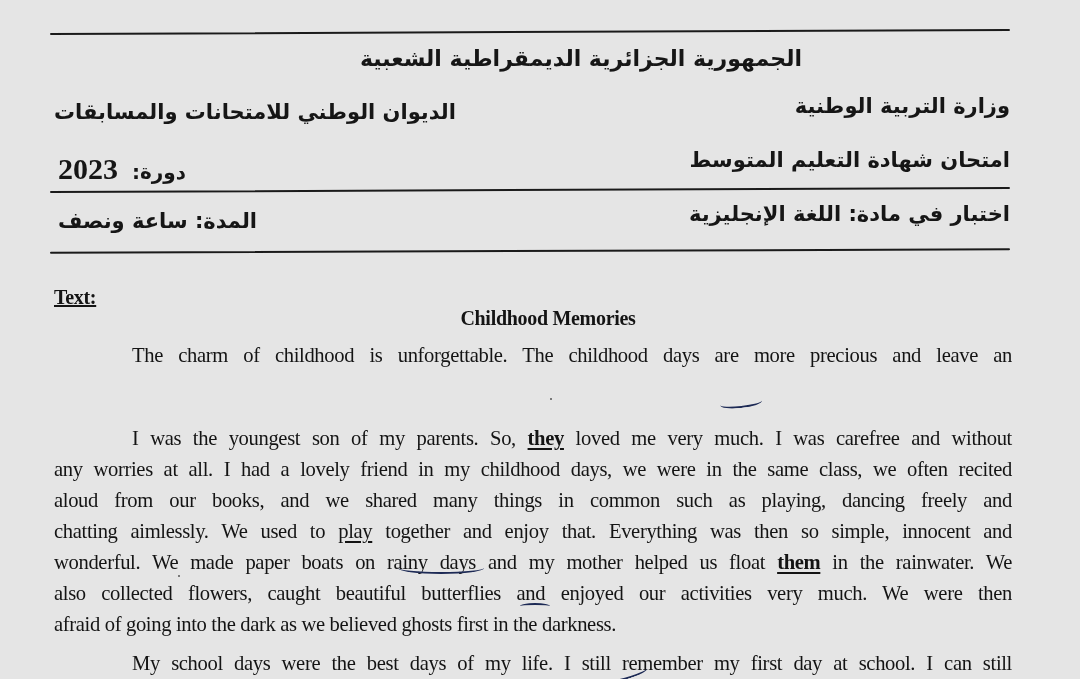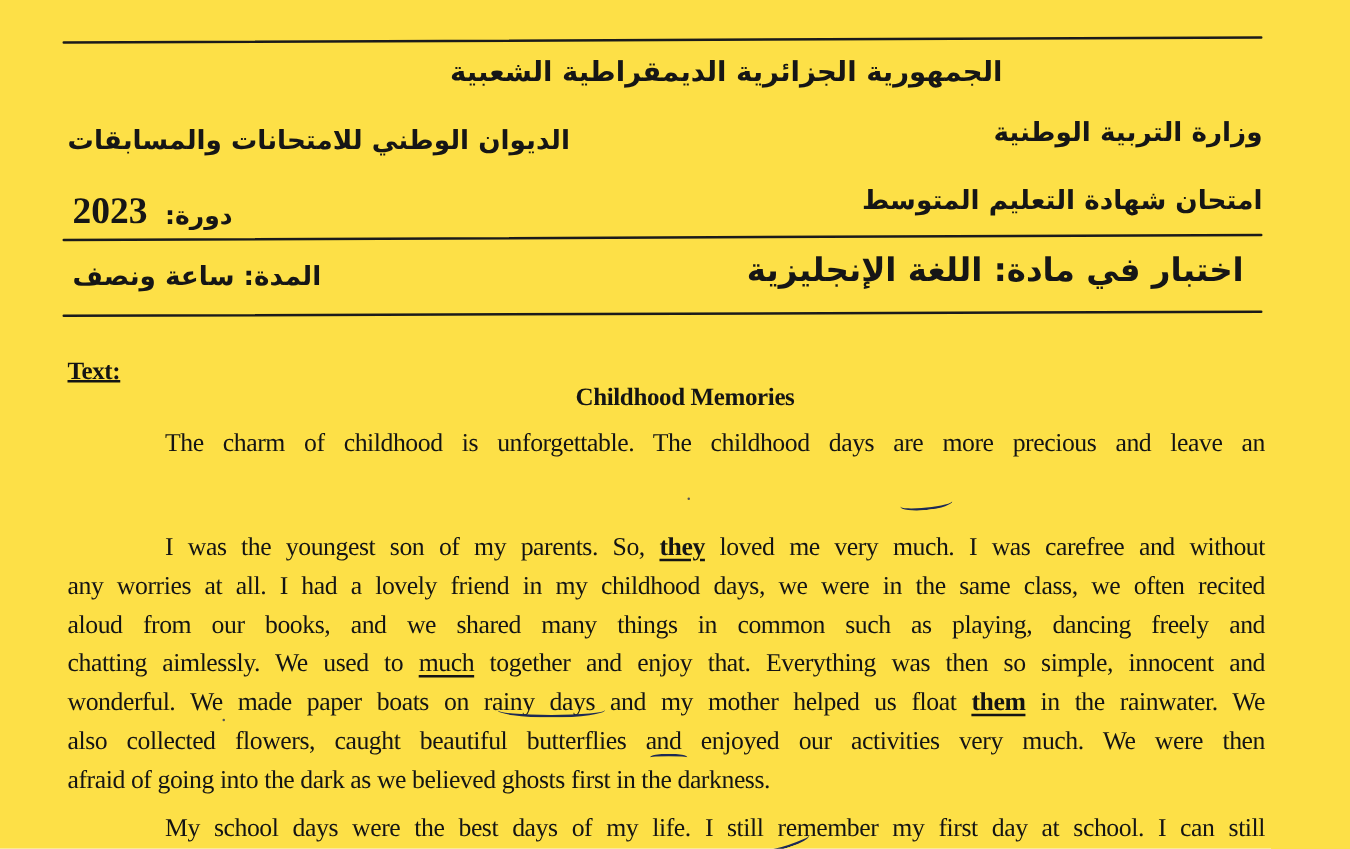--- a/index.html
+++ b/index.html
@@ -4,21 +4,21 @@
   <style>
     html, body {
       margin: 0; padding: 0;
       width: 1080px; height: 679px;
       overflow: hidden;
       background: #fdfdfc;
     }
     .page {
       position: relative;
       width: 1080px; height: 679px;
-      background: #fde047;
+      background: #e5e5e5;
       color: #141414;
       font-family: "Liberation Serif", "DejaVu Serif", serif;
     }
     .hr {
       position: absolute;
       height: 2px;
       background: #1b1b1b;
       border-radius: 1px;
     }
     .ar {
@@ -87,37 +87,37 @@
 
   <div class="ar" style="right:70px; top:94px; font-size:21px;">وزارة التربية الوطنية</div>
   <div class="ar" style="left:54px; top:100px; font-size:21px;">الديوان الوطني للامتحانات والمسابقات</div>
 
   <div class="ar" style="right:70px; top:148px; font-size:21px;">امتحان شهادة التعليم المتوسط</div>
   <div class="ar" style="left:132px; top:160px; font-size:20px;">دورة:</div>
   <div class="year" style="left:58px; top:152px;">2023</div>
 
   <div class="hr" style="left:50px; top:189px; width:960px; transform:rotate(-0.25deg);"></div>
 
-  <div class="ar" style="right:85px; top:202px; font-size:26px;">اختبار في مادة: اللغة الإنجليزية</div>
+  <div class="ar" style="right:70px; top:202px; font-size:21px;">اختبار في مادة: اللغة الإنجليزية</div>
   <div class="ar" style="left:58px; top:209px; font-size:21px;">المدة: ساعة ونصف</div>
 
   <div class="hr" style="left:50px; top:250px; width:960px; transform:rotate(-0.2deg);"></div>
 
   <div class="label-text">Text:</div>
   <div class="title">Childhood Memories</div>
 
   <div class="line indent justify" style="top:340px;">The charm of childhood is unforgettable. The childhood days are more precious and leave an</div>
 
   <div class="line indent justify" style="top:423px;">
     <span>I was the youngest son of my parents. So, </span><span class="u-bold">they</span><span> loved me very much. I was carefree and without</span>
   </div>
   <div class="line justify" style="top:454px;">any worries at all. I had a lovely friend in my childhood days, we were in the same class, we often recited</div>
   <div class="line justify" style="top:485px;">aloud from our books, and we shared many things in common such as playing, dancing freely and</div>
   <div class="line justify" style="top:516px;">
-    <span>chatting aimlessly. We used to </span><span class="u">much</span><span> together and enjoy that. Everything was then so simple, innocent and</span>
+    <span>chatting aimlessly. We used to </span><span class="u">play</span><span> together and enjoy that. Everything was then so simple, innocent and</span>
   </div>
   <div class="line justify" style="top:547px;">
     <span>wonderful. We made paper boats on rainy days and my mother helped us float </span><span class="u-bold">them</span><span> in the rainwater. We</span>
   </div>
   <div class="line justify" style="top:578px;">also collected flowers, caught beautiful butterflies and enjoyed our activities very much. We were then</div>
   <div class="line" style="top:609px;">afraid of going into the dark as we believed ghosts first in the darkness.</div>
 
   <div class="line indent justify" style="top:648px;">My school days were the best days of my life. I still remember my first day at school. I can still</div>
 
   <div class="mark" style="left:720px; top:398px; width:42px; height:8px; transform:rotate(-6deg);"></div>

